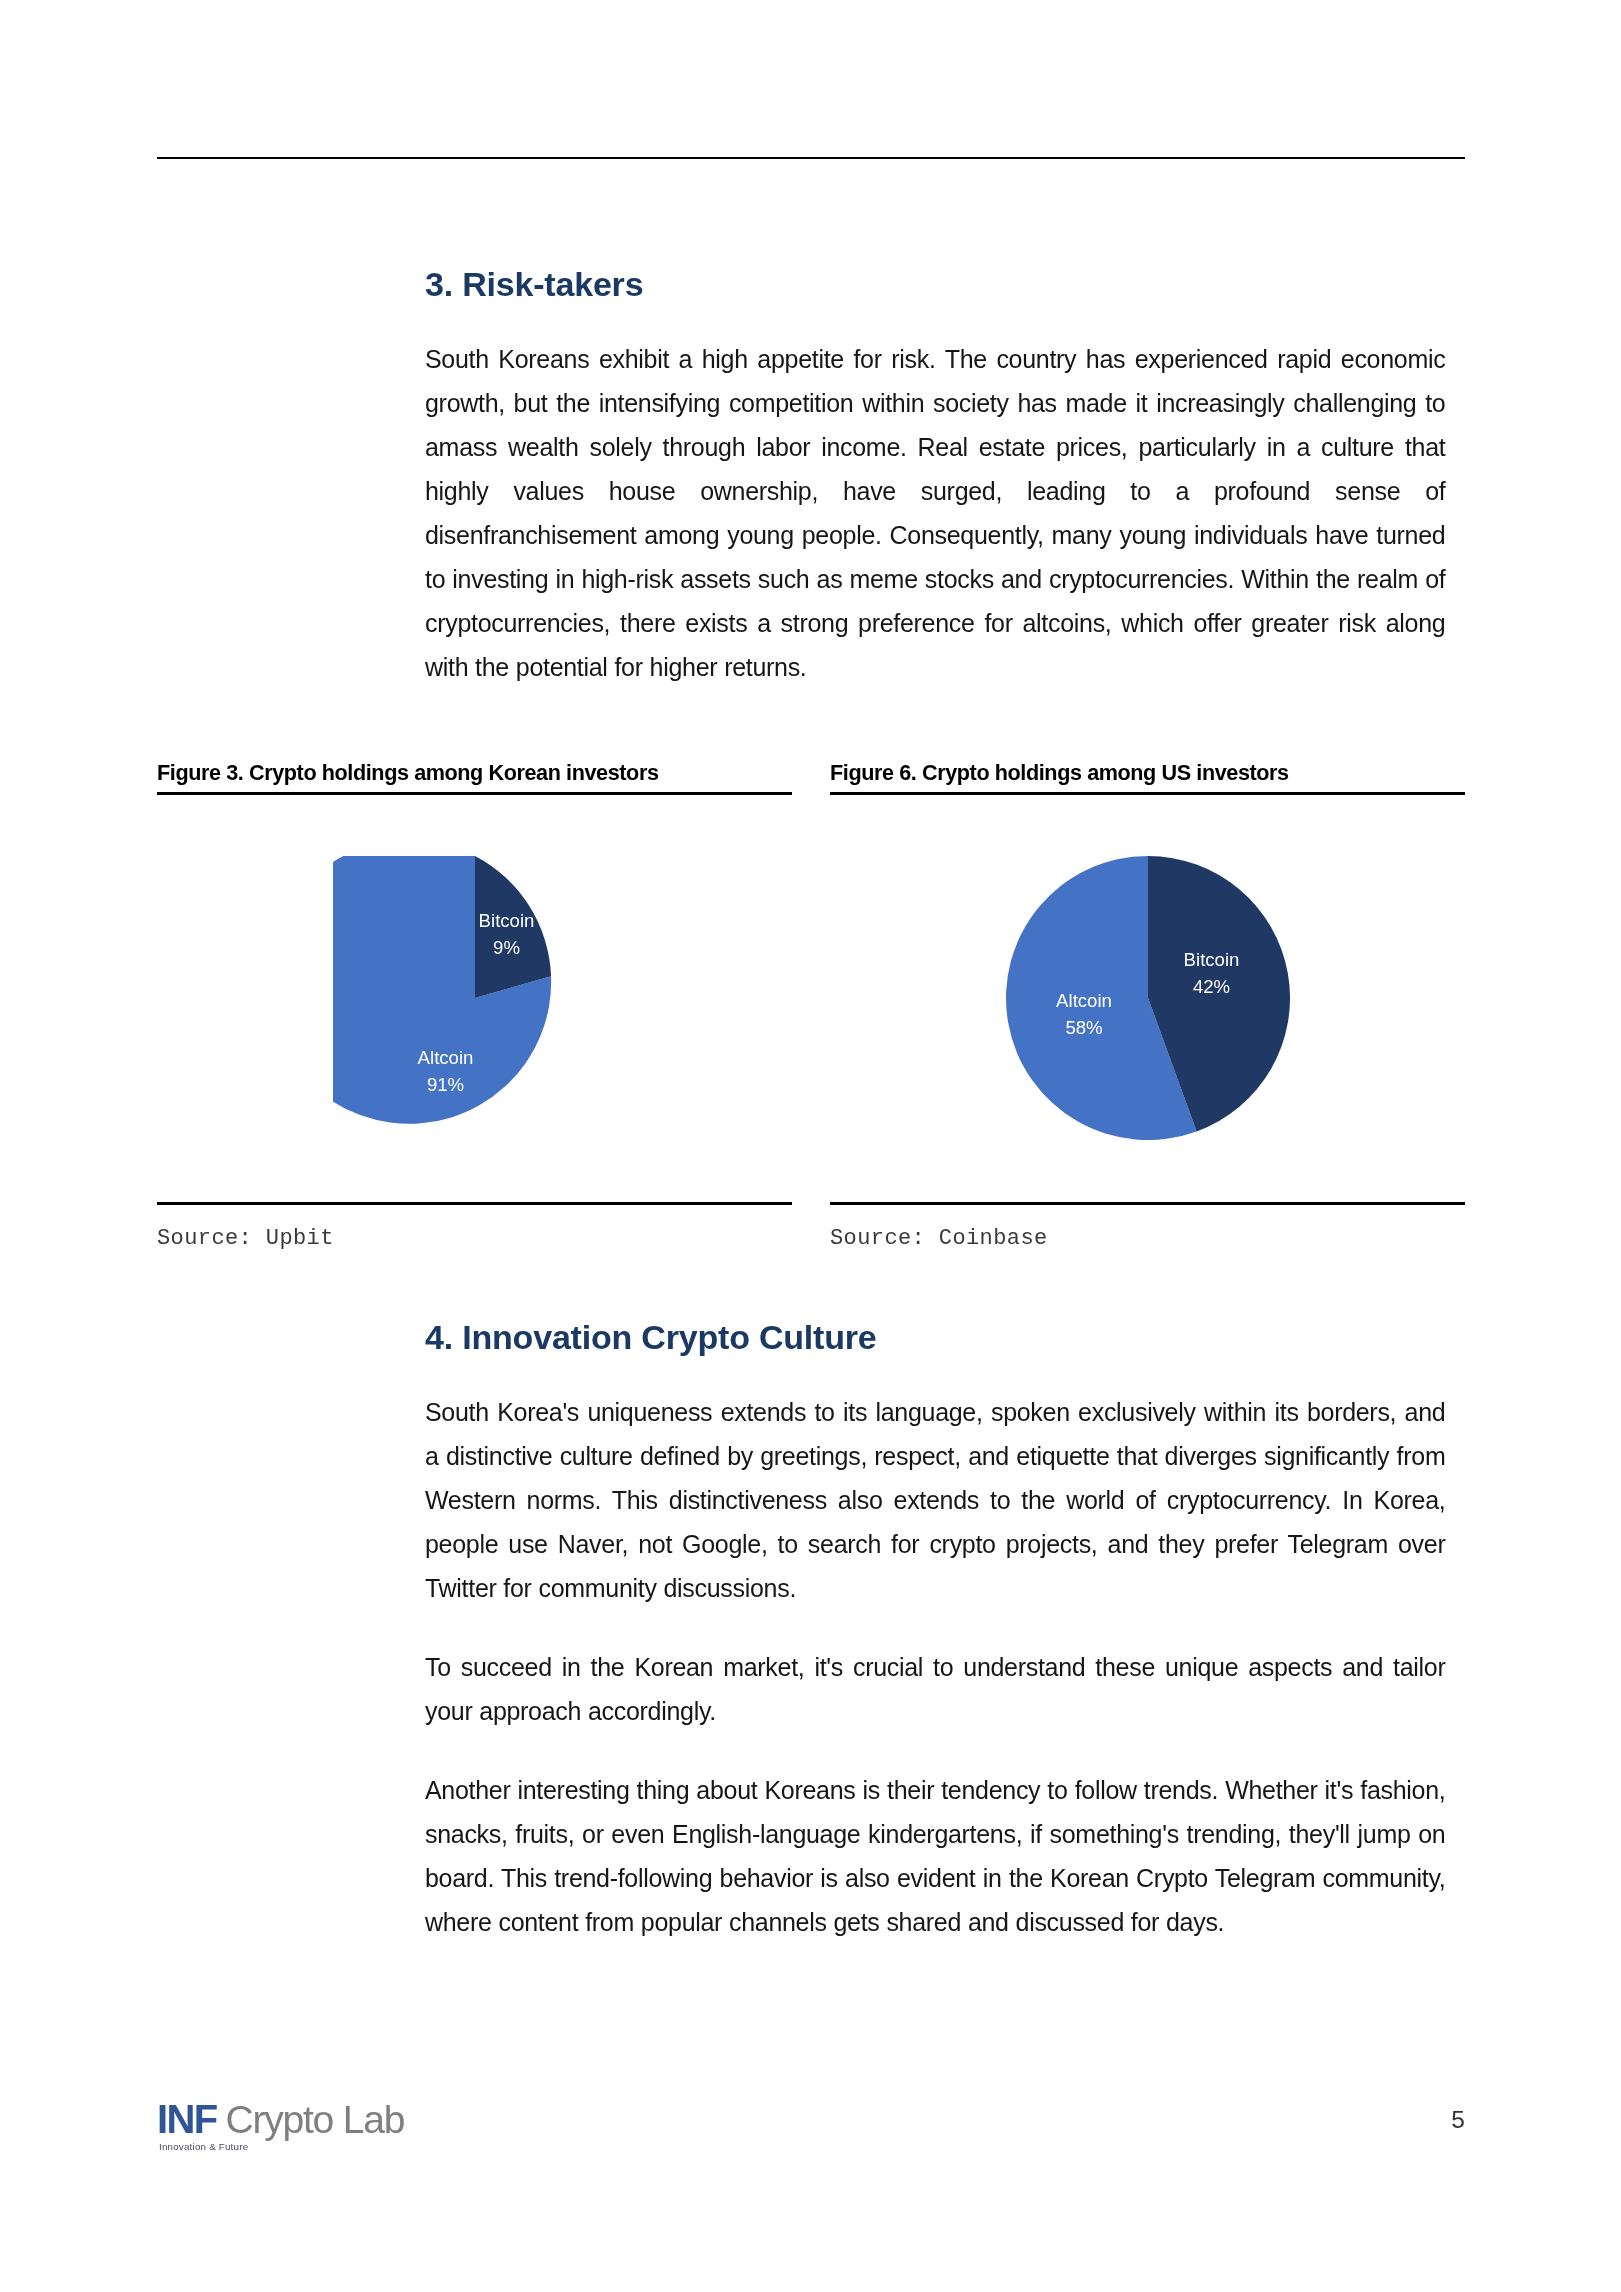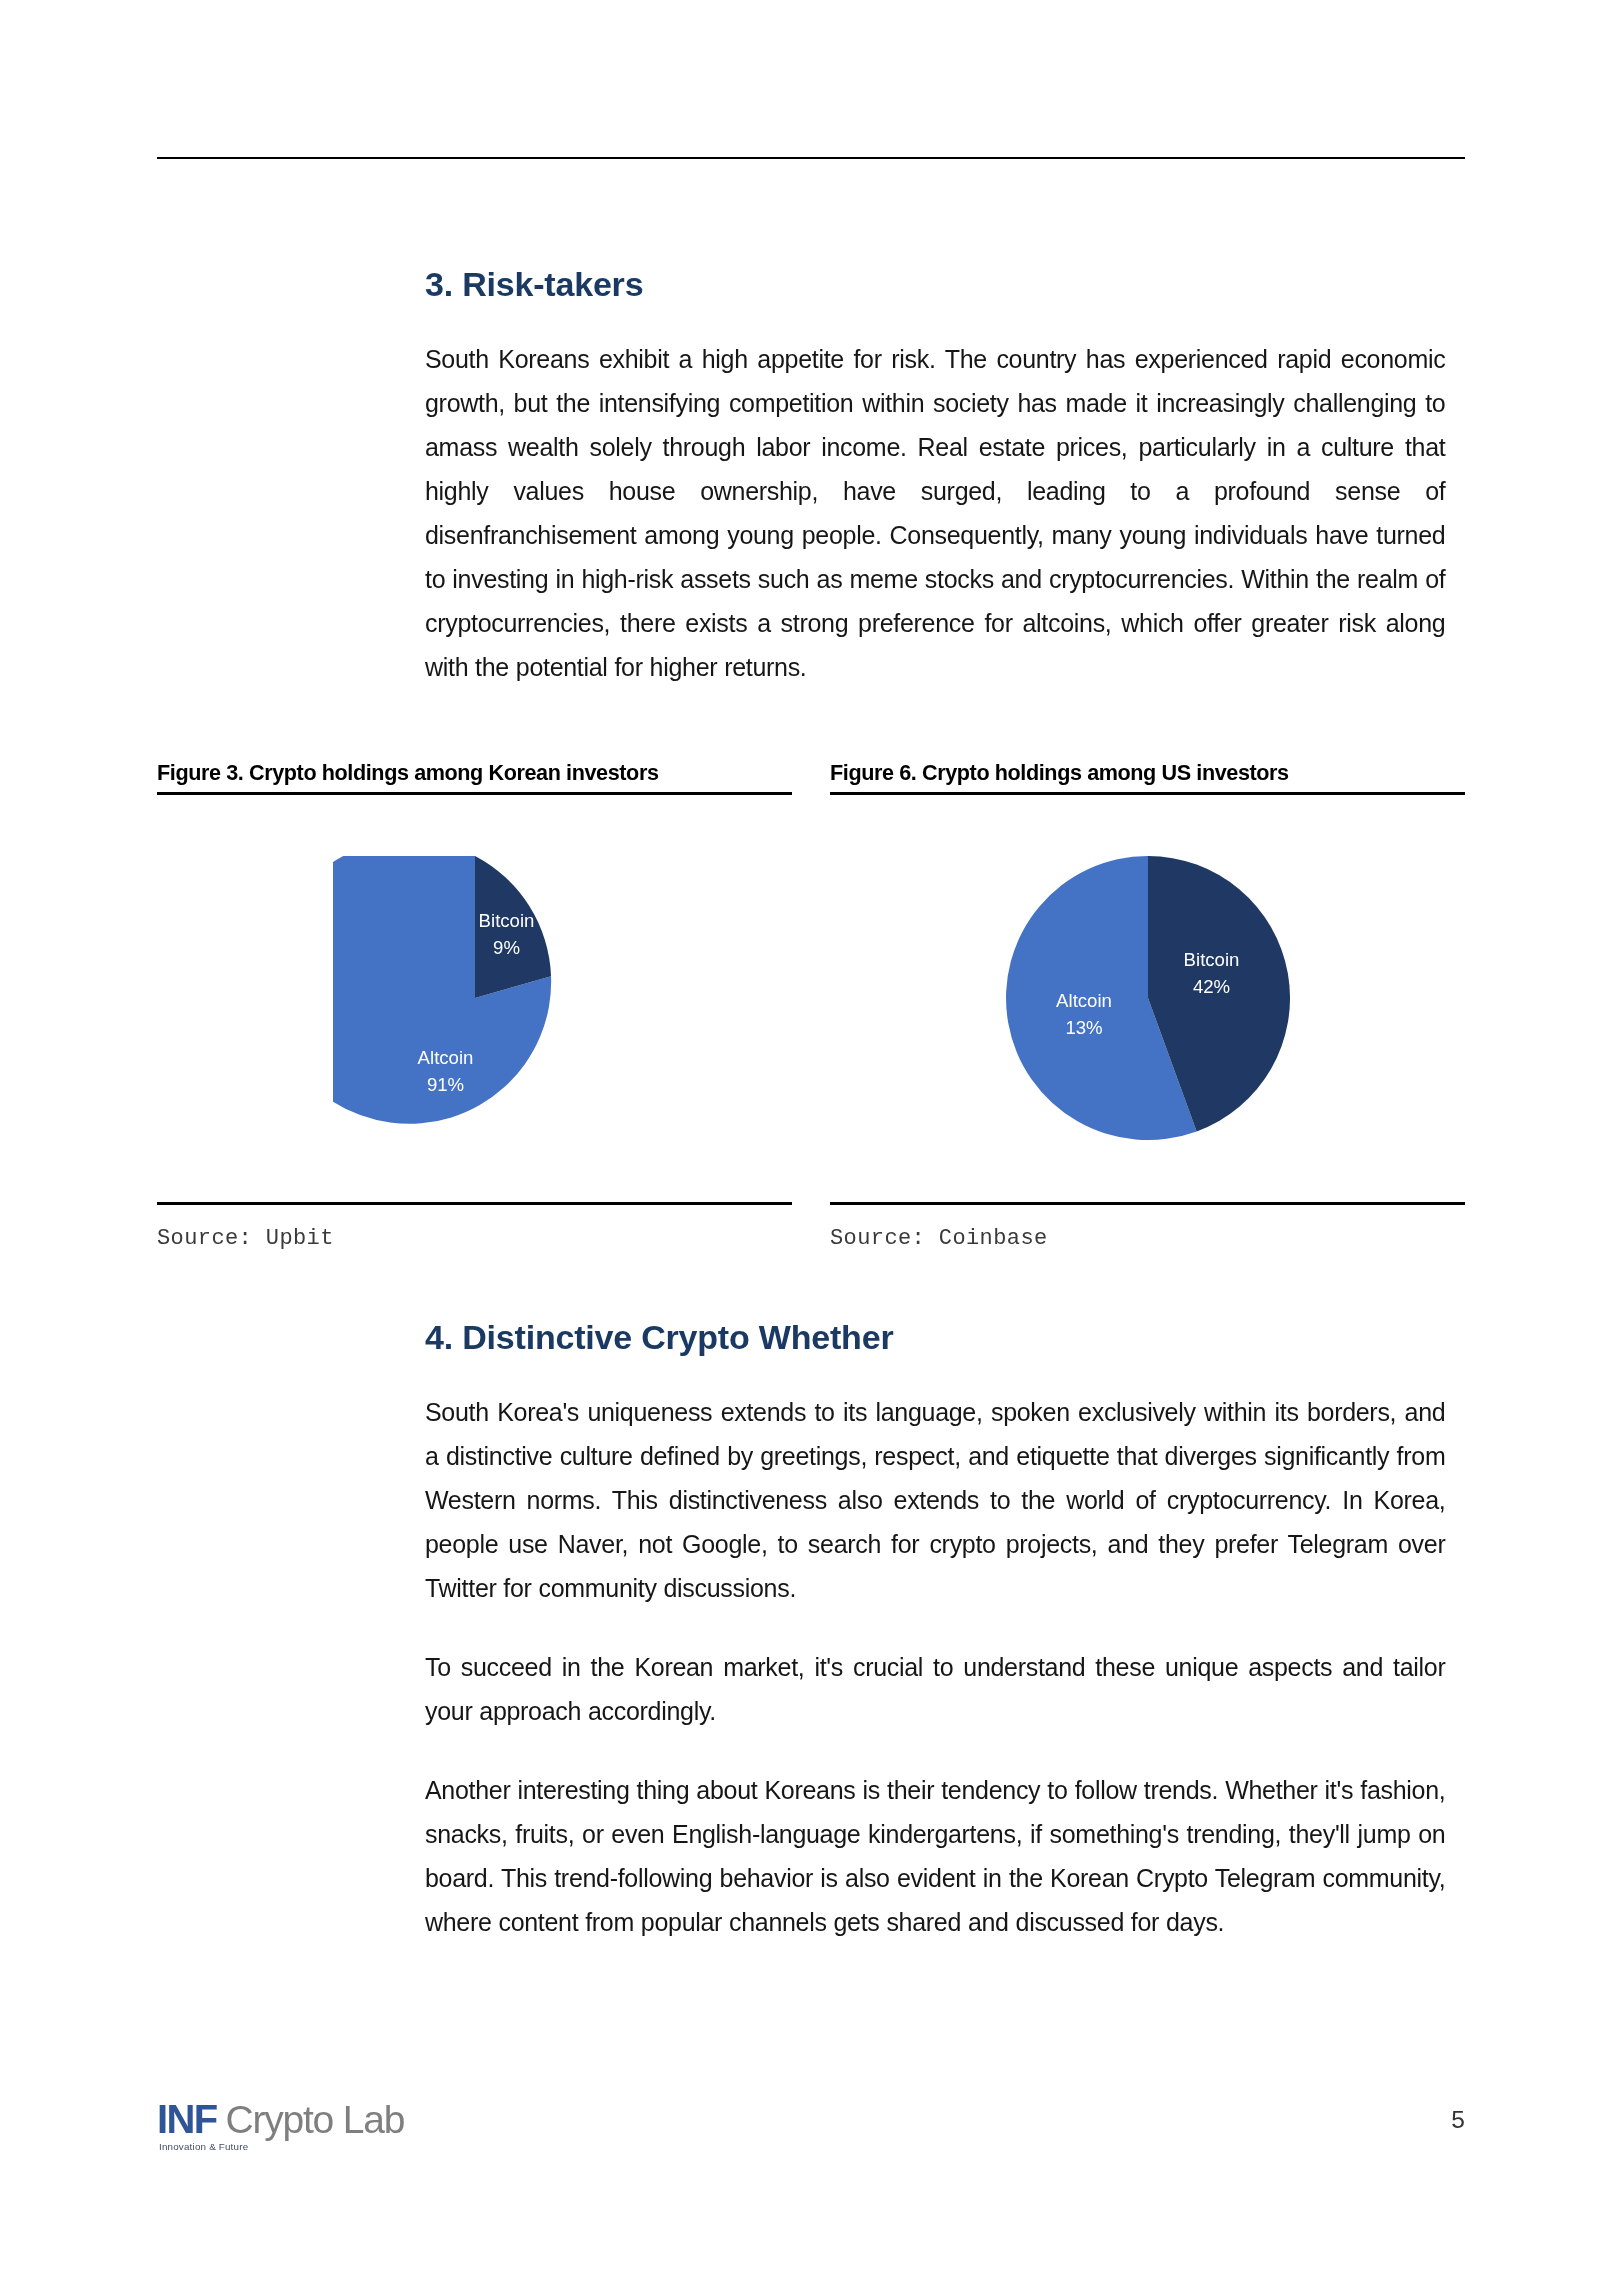--- a/index.html
+++ b/index.html
@@ -234,34 +234,34 @@
             <path d="M145 145 L145 0 A145 145 0 1 0 194.67 281.23 Z" fill="#4472c4"></path>
 
             <path d="M145 145 L145 0 A145 145 0 0 1 194.67 281.23 Z" fill="#1f3864"></path>
           </svg>
           <div class="slice-label" style="left:152px;top:91px;width:108px;">
             <span>Bitcoin</span><br>
             <span>42%</span>
           </div>
           <div class="slice-label" style="left:24.5px;top:132px;width:108px;">
             <span>Altcoin</span><br>
-            <span>13%</span>
+            <span>58%</span>
           </div>
         </div>
       </div>
       <div class="fig-rule-bottom"></div>
       <div class="fig-source">Source: Coinbase</div>
     </div>
 
   </div>
 
   <div class="content" style="top:1318px;">
     <h2 class="section-heading">
       <span class="num">4.</span>
-      <span>Distinctive Crypto Whether</span>
+      <span>Innovation Crypto Culture</span>
     </h2>
     <p class="body-text">South Korea's uniqueness extends to its language, spoken exclusively within its borders, and a distinctive culture defined by greetings, respect, and etiquette that diverges significantly from Western norms. This distinctiveness also extends to the world of cryptocurrency. In Korea, people use Naver, not Google, to search for crypto projects, and they prefer Telegram over Twitter for community discussions.</p>
     <p class="body-text">To succeed in the Korean market, it's crucial to understand these unique aspects and tailor your approach accordingly.</p>
     <p class="body-text">Another interesting thing about Koreans is their tendency to follow trends. Whether it's fashion, snacks, fruits, or even English-language kindergartens, if something's trending, they'll jump on board. This trend-following behavior is also evident in the Korean Crypto Telegram community, where content from popular channels gets shared and discussed for days.</p>
   </div>
 
   <div class="footer">
     <div class="logo">
       <span class="logo-inf">INF</span>
       <span class="logo-crypto">Crypto Lab</span>

